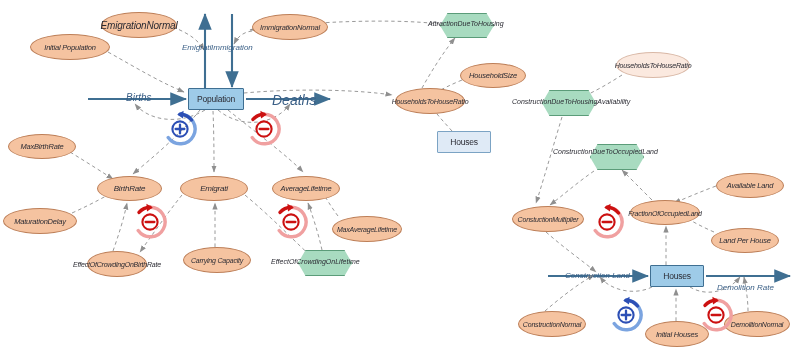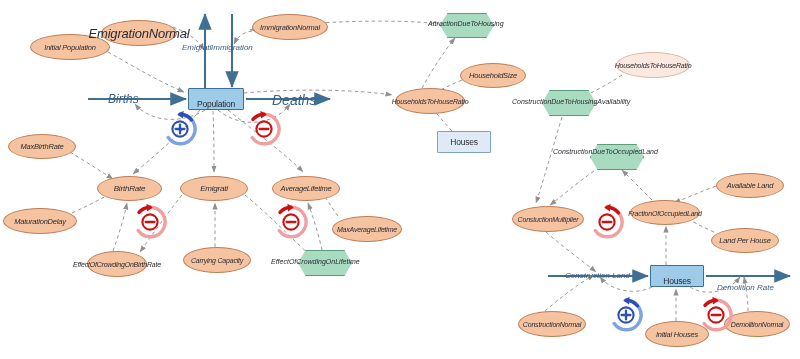--- a/index.html
+++ b/index.html
@@ -43,21 +43,20 @@
   .node-var-pale {
     background: #fbe9df;
     border: 1px solid #d9b8a6;
     border-radius: 50%;
   }
   .node-stock {
     background: #9ecbe8;
     border: 1px solid #3f6f92;
     border-radius: 1px;
     font-style: normal;
-    align-items: flex-end;
   }
   .node-stock-pale {
     background: #dfeaf6;
     border: 1px solid #7ba3c4;
     border-radius: 1px;
     font-style: normal;
   }
   .node-hex {
     background: #a8dbc0;
     border: 1px solid #5b9c79;
@@ -186,21 +185,21 @@
   <div class="node node-stock-pale" style="left:437px; top:131px; width:54px; height:22px; font-size:8.5px;">
     <span>Houses</span>
   </div>
   <div class="node node-stock" style="left:650px; top:265px; width:54px; height:22px; font-size:8.5px;">
     <span>Houses</span>
   </div>
 
   <div class="node node-var" style="left:30px; top:34px; width:80px; height:26px; font-size:7.5px;text-align:right;">
     <span>Initial Population</span>
   </div>
-  <div class="node node-var" style="left:101px; top:20px; width:76px; height:26px; font-size:13px;">
+  <div class="node node-var" style="left:101px; top:12px; width:76px; height:26px; font-size:10px;">
     <span>EmigrationNormal</span>
   </div>
   <div class="node node-var" style="left:252px; top:14px; width:76px; height:26px; font-size:7.5px;">
     <span>ImmigrationNormal</span>
   </div>
   <div class="node node-var" style="left:8px; top:134px; width:68px; height:25px; font-size:7.5px;">
     <span>MaxBirthRate</span>
   </div>
   <div class="node node-var" style="left:3px; top:208px; width:74px; height:26px; font-size:7.5px;">
     <span>MaturationDelay</span>
@@ -259,21 +258,21 @@
 
   <div class="node node-hex" style="left:298px; top:250px; width:54px; height:26px;"></div>
   <div class="node-label-out" style="left:271px; top:258px; font-size:7px;">EffectOfCrowdingOnLifetime</div>
 
   <div class="node node-hex" style="left:542px; top:90px; width:54px; height:26px;"></div>
   <div class="node-label-out" style="left:512px; top:98px; font-size:7px;">ConstructionDueToHousingAvailability</div>
 
   <div class="node node-hex" style="left:590px; top:144px; width:54px; height:26px;"></div>
   <div class="node-label-out" style="left:553px; top:148px; font-size:7px;">ConstructionDueToOccupiedLand</div>
 
-  <div class="flow-label" style="left:108px; top:92px; font-size:12px;">Births</div>
+  <div class="flow-label" style="left:126px; top:92px; font-size:10px;">Births</div>
   <div class="flow-label" style="left:272px; top:92px; font-size:14px;">Deaths</div>
   <div class="flow-label" style="left:182px; top:43px; font-size:8px;">Emigrati</div>
   <div class="flow-label" style="left:211px; top:43px; font-size:8px;">Immigration</div>
   <div class="flow-label" style="left:565px; top:271px; font-size:8px;">Construction Land</div>
   <div class="flow-label" style="left:717px; top:283px; font-size:8px;">Demolition Rate</div>
 
   <div class="loop" style="left:161px; top:110px;">
     <svg width="38" height="38" viewBox="0 0 38 38">
       <path d="M19,4.2 A14.8,14.8 0 1 1 7.2,27.6" fill="none" stroke="#7ba4e0" stroke-width="3.4" stroke-linecap="round"></path>
       <path d="M19,4.2 A14.8,14.8 0 0 1 30.5,10" fill="none" stroke="#2c4fb5" stroke-width="3.4" stroke-linecap="round"></path>

